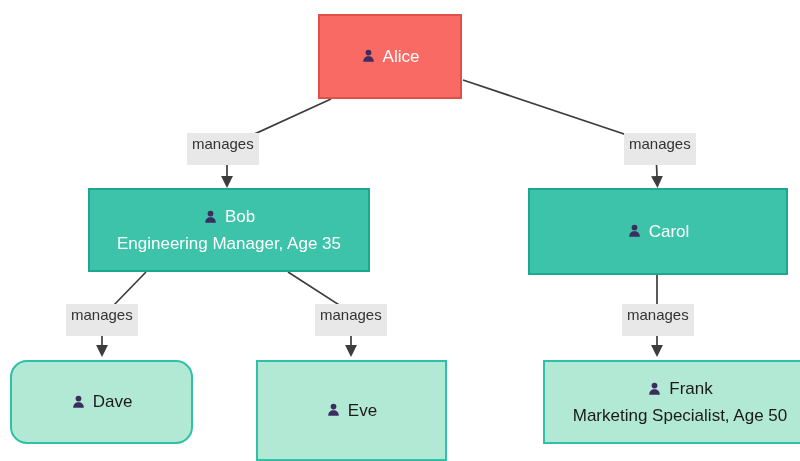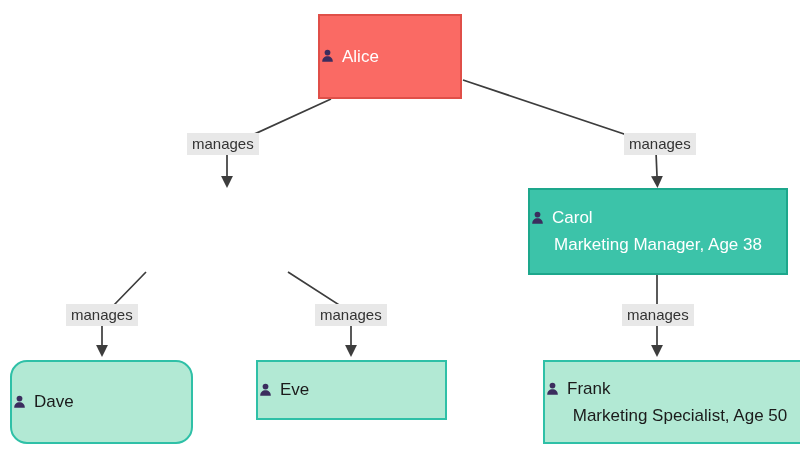--- a/index.html
+++ b/index.html
@@ -23,20 +23,21 @@
   .edge-path {
     fill: none;
     stroke: #3d3d3d;
     stroke-width: 1.7;
   }
   .node {
     position: absolute;
     box-sizing: border-box;
     display: flex;
     flex-direction: column;
+    align-items: center;
     justify-content: center;
     gap: 7px;
     text-align: center;
     font-size: 17px;
     line-height: 1.15;
   }
   .node.root {
     background: #fa6a64;
     border: 2px solid #e04f48;
     color: #ffffff;
@@ -61,29 +62,29 @@
     width: 15px;
     height: 16px;
   }
   .person-icon svg { width: 100%; height: 100%; }
   .edge-label {
     position: absolute;
     background: #e8e8e8;
     color: #333333;
     font-size: 15px;
     line-height: 1;
-    padding: 3px 5px 4px 5px;
+    padding: 3px 5px 14px 5px;
     white-space: nowrap;
   }
   
   #node-alice { left: 318px; top: 14px;  width: 144px; height: 85px; }
   #node-bob   { left: 88px;  top: 188px; width: 282px; height: 84px; }
   #node-carol { left: 528px; top: 188px; width: 260px; height: 87px; }
   #node-dave  { left: 10px;  top: 360px; width: 183px; height: 84px; border-radius: 17px; }
-  #node-eve   { left: 256px; top: 360px; width: 191px; height: 60px; }
+  #node-eve   { left: 256px; top: 360px; width: 191px; height: 101px; }
   #node-frank { left: 523px; top: 360px; width: 274px; height: 84px; margin-left: 20px; }
   
   #edge-label-0 { left: 187px; top: 133px; }
   #edge-label-1 { left: 624px; top: 133px; }
   #edge-label-2 { left: 66px;  top: 304px; }
   #edge-label-3 { left: 315px; top: 304px; }
   #edge-label-4 { left: 622px; top: 304px; }
 </style>
 </head>
 <body>
@@ -116,34 +117,47 @@
             <g fill="#3b2d5e">
               <circle cx="12" cy="6.5" r="4.6"></circle>
               <path d="M 3.5 21 C 3.5 15.2 7.2 12.2 12 12.2 C 16.8 12.2 20.5 15.2 20.5 21 Z"></path>
             </g>
           </svg>
       </span>
       <span>Alice</span>
     </div>
   </div>
 
+  <div class="node manager" id="node-bob">
+    <div class="name-line">
+      <span class="person-icon">
+        <svg viewBox="0 0 24 24">
+            <g fill="#3b2d5e">
+              <circle cx="12" cy="6.5" r="4.6"></circle>
+              <path d="M 3.5 21 C 3.5 15.2 7.2 12.2 12 12.2 C 16.8 12.2 20.5 15.2 20.5 21 Z"></path>
+            </g>
+          </svg>
+      </span>
+      <span>Bob</span>
+    </div>
+    <div>Engineering Manager, Age 35</div>
+  </div>
 
   <div class="node manager" id="node-carol">
     <div class="name-line">
       <span class="person-icon">
         <svg viewBox="0 0 24 24">
             <g fill="#3b2d5e">
               <circle cx="12" cy="6.5" r="4.6"></circle>
               <path d="M 3.5 21 C 3.5 15.2 7.2 12.2 12 12.2 C 16.8 12.2 20.5 15.2 20.5 21 Z"></path>
             </g>
           </svg>
       </span>
       <span>Carol</span>
     </div>
-    <div>Marketing Manager, Age 38</div>
   </div>
 
   <div class="node staff" id="node-dave">
     <div class="name-line">
       <span class="person-icon">
         <svg viewBox="0 0 24 24">
             <g fill="#3b2d5e">
               <circle cx="12" cy="6.5" r="4.6"></circle>
               <path d="M 3.5 21 C 3.5 15.2 7.2 12.2 12 12.2 C 16.8 12.2 20.5 15.2 20.5 21 Z"></path>
             </g>

